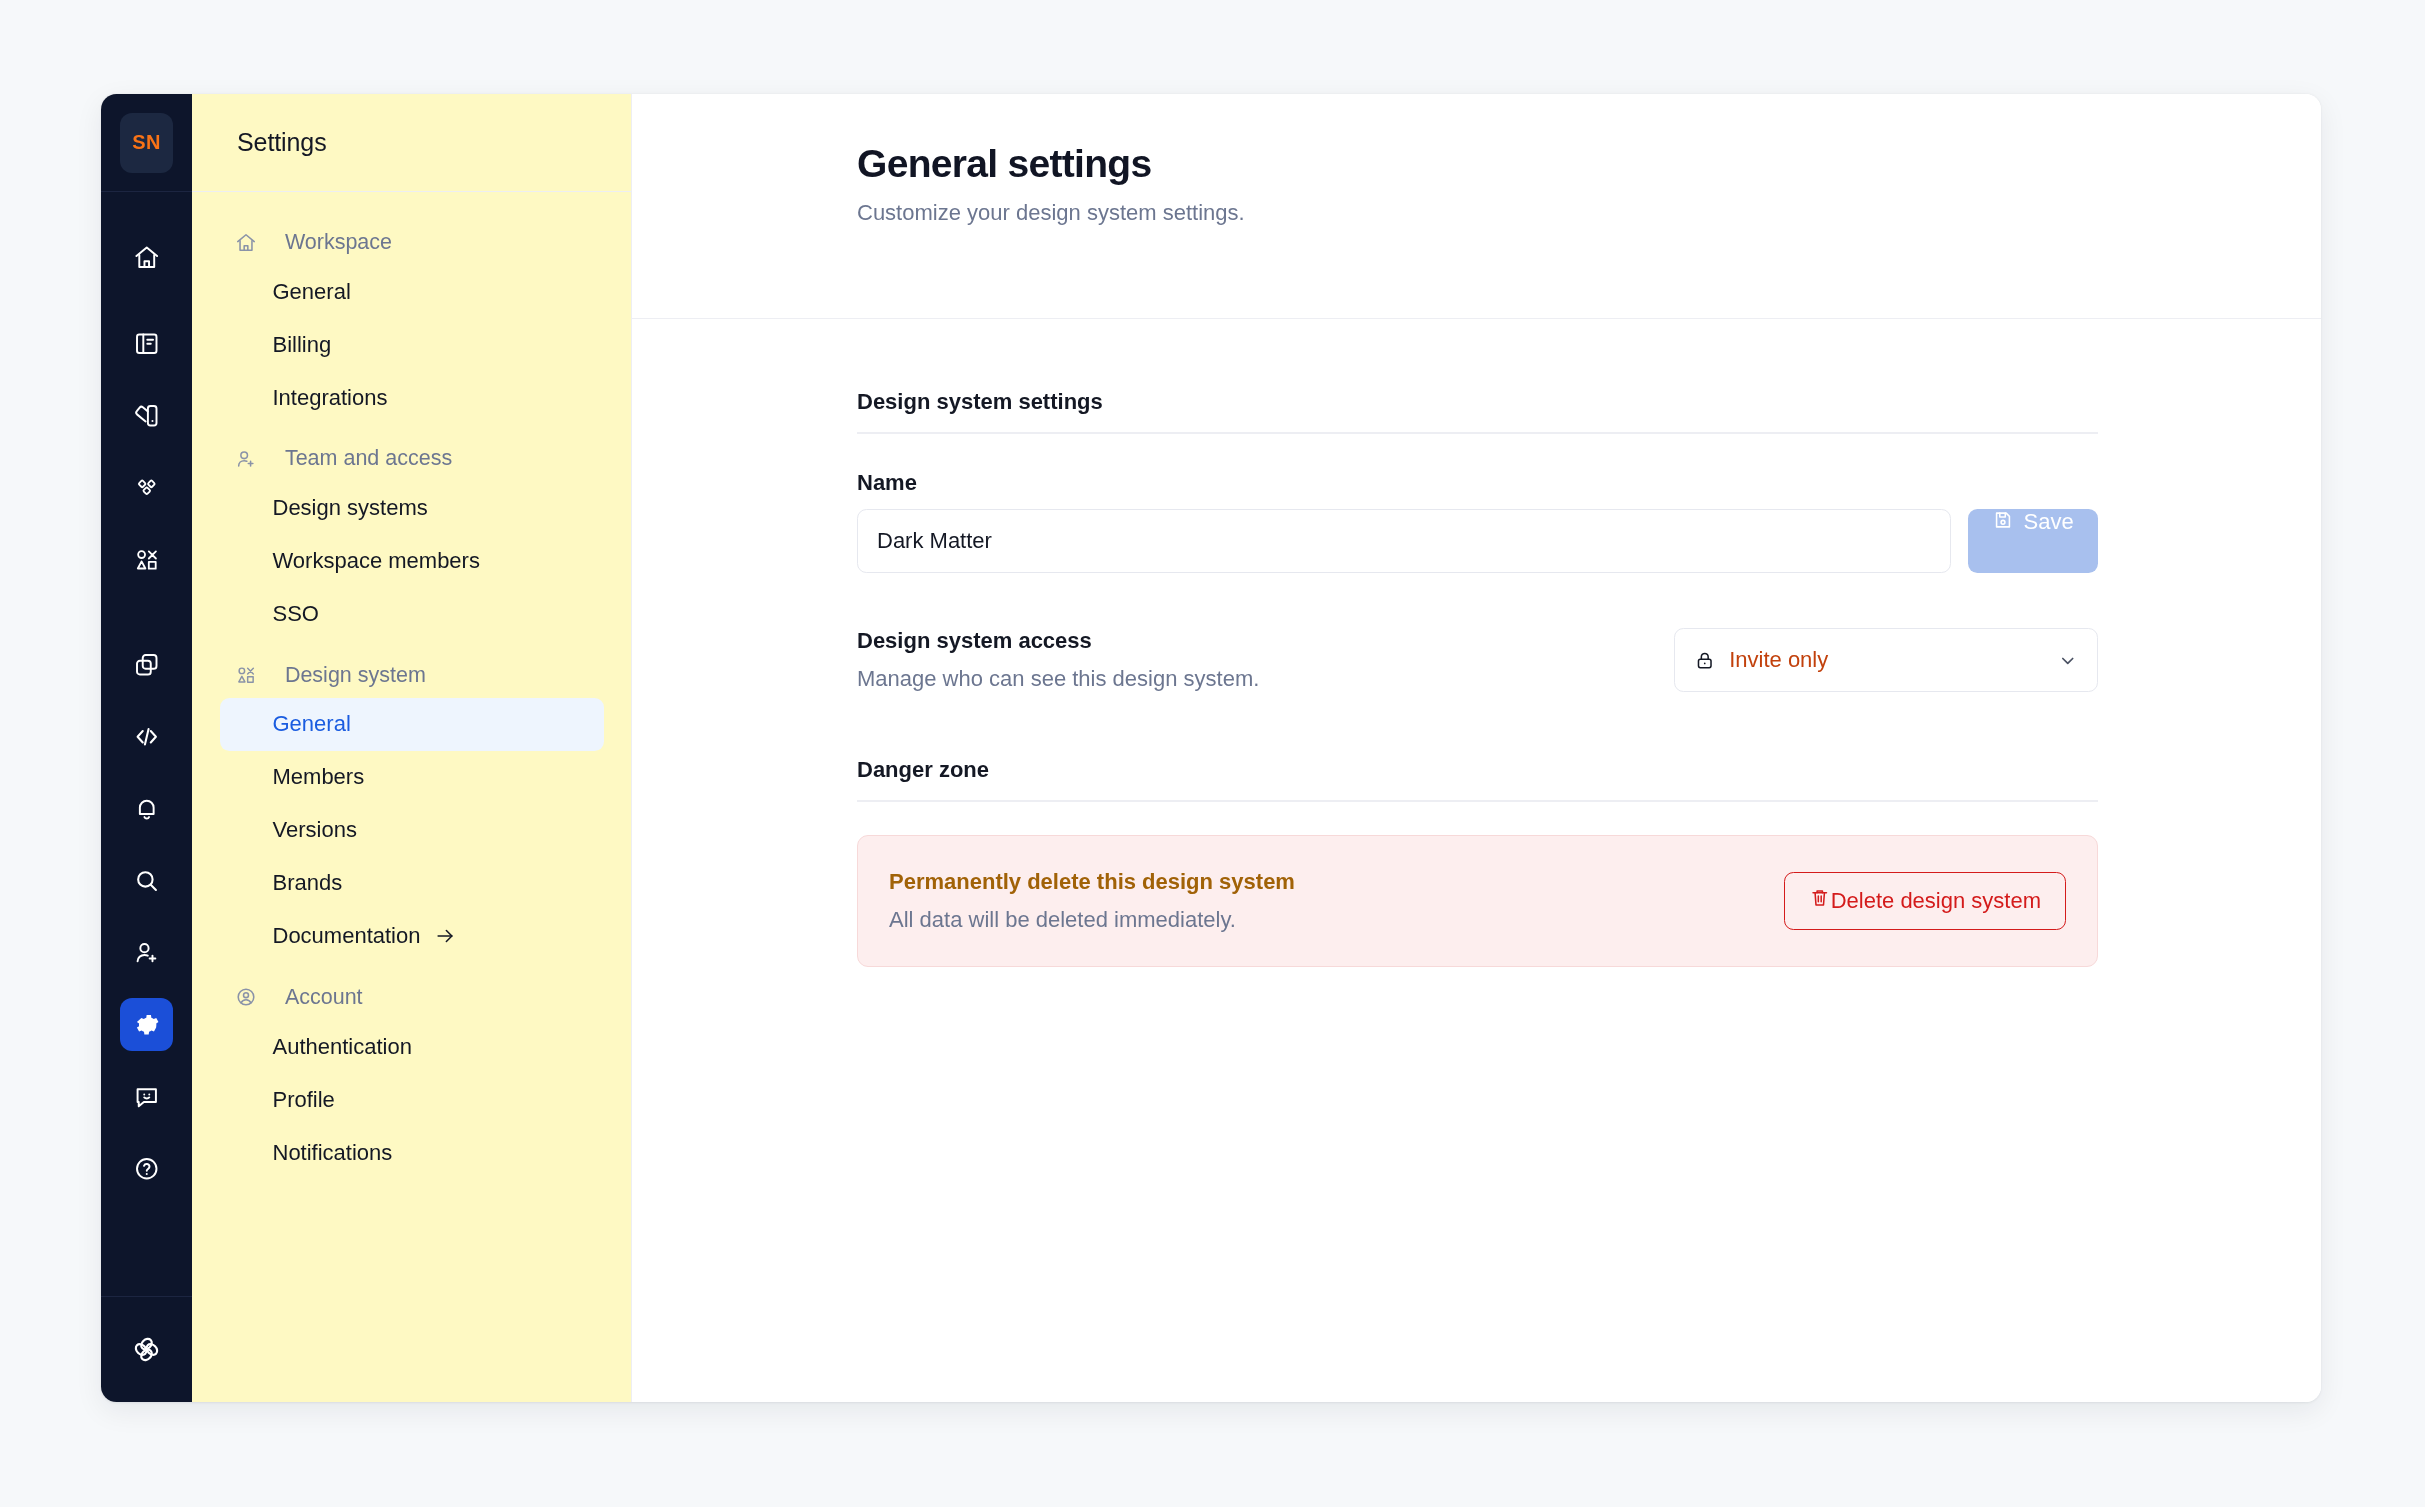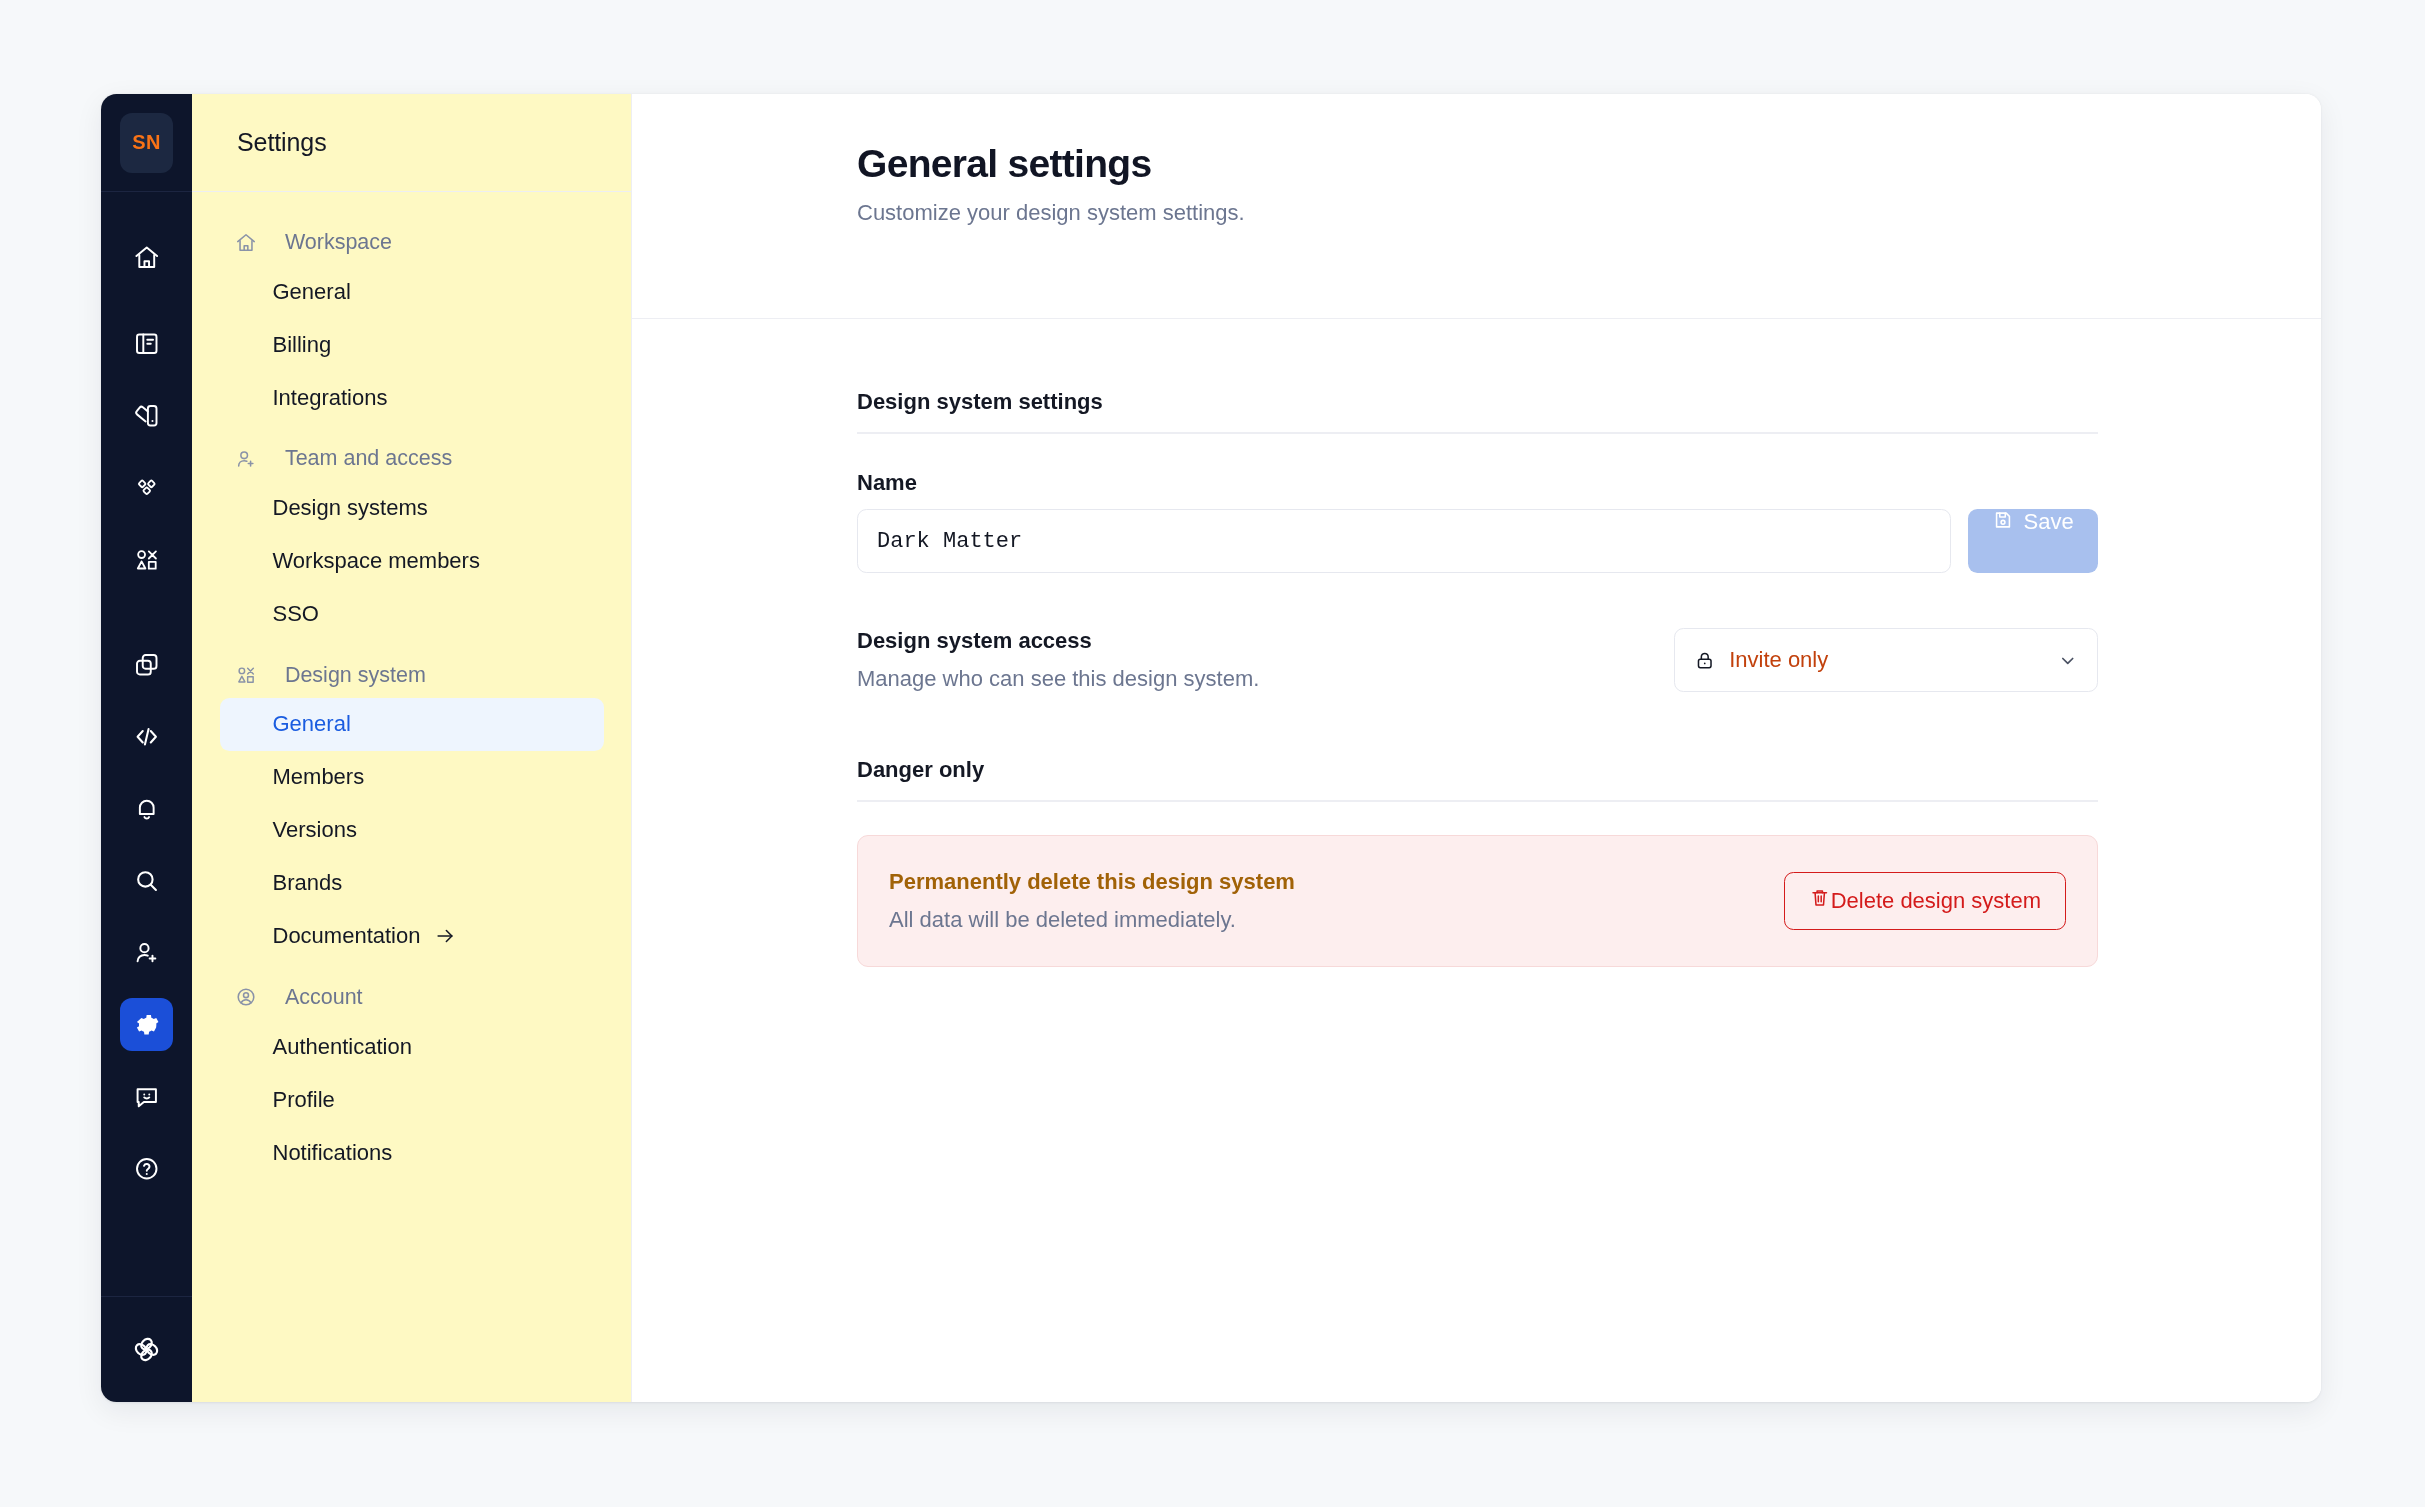--- a/index.html
+++ b/index.html
@@ -185,21 +185,21 @@
   }
   .name-row { display: flex; gap: 17px; align-items: stretch; }
   .text-input {
     flex: 1 1 auto;
     height: 64px;
     border: 1.7px solid #e6e8ef;
     border-radius: 9.4px;
     padding: 0 19px;
     font-size: 22px;
     color: #141824;
-    font-family: Liberation Mono, monospace;
+    font-family: Liberation Sans, sans-serif;
     background: #fff;
     outline: none;
   }
   .save-btn {
     width: 130px;
     height: 64px;
     border: none;
     border-radius: 9.4px;
     background: #a8c0ee;
     color: #ffffff;
@@ -588,21 +588,21 @@
           </span>
           <span>Invite only</span>
           <span class="chev">
             <svg width="21.5" height="21.5" viewBox="0 0 24 24" fill="none" stroke="currentColor" stroke-width="1.9" stroke-linecap="round" stroke-linejoin="round">
               <path d="M6.5 9.5 12 15l5.5-5.5"></path>
             </svg>
           </span>
         </div>
       </div>
 
-      <div class="section-title danger-title">Danger only</div>
+      <div class="section-title danger-title">Danger zone</div>
       <div class="section-rule"></div>
 
       <div class="danger-card">
         <div>
           <div class="d1">Permanently delete this design system</div>
           <div class="d2">All data will be deleted immediately.</div>
         </div>
         <button class="delete-btn">
           <span>
             <svg width="21.5" height="21.5" viewBox="0 0 24 24" fill="none" stroke="currentColor" stroke-width="1.7" stroke-linecap="round" stroke-linejoin="round">

